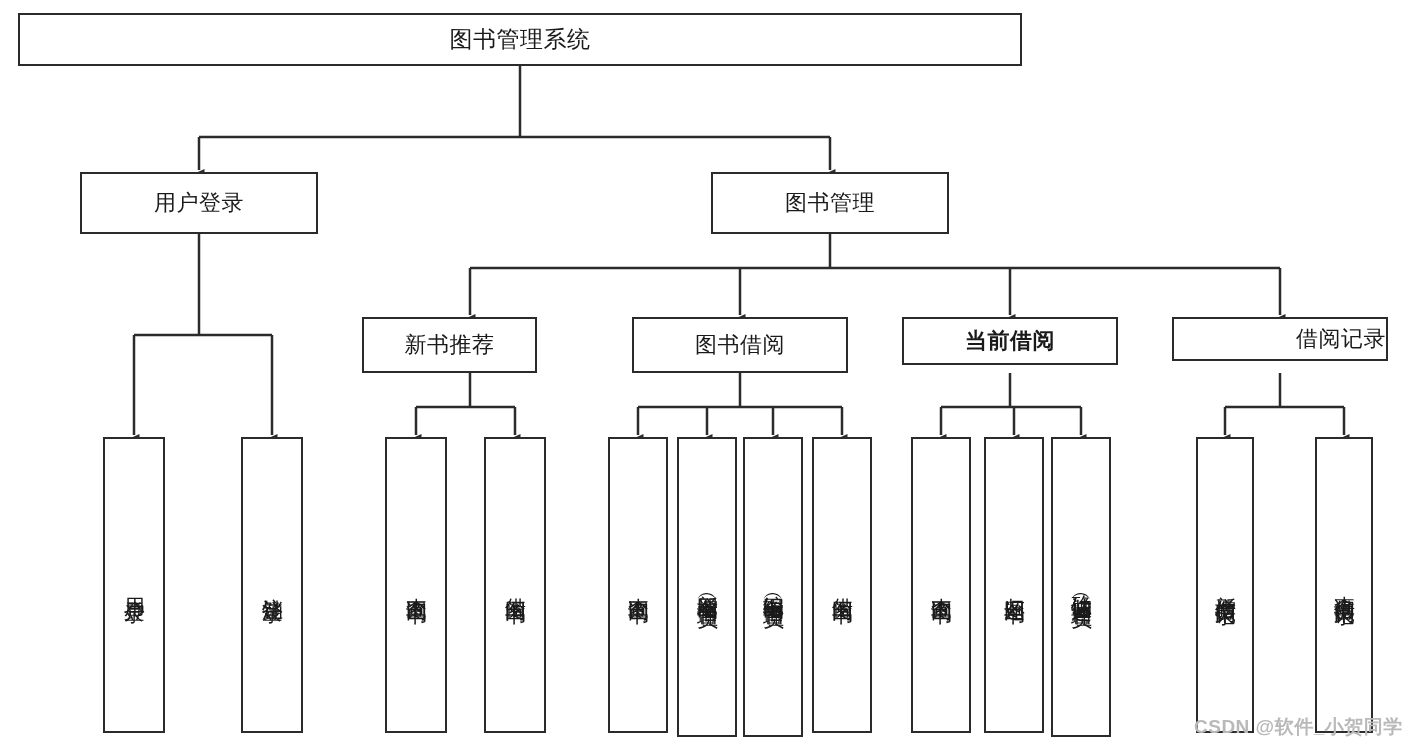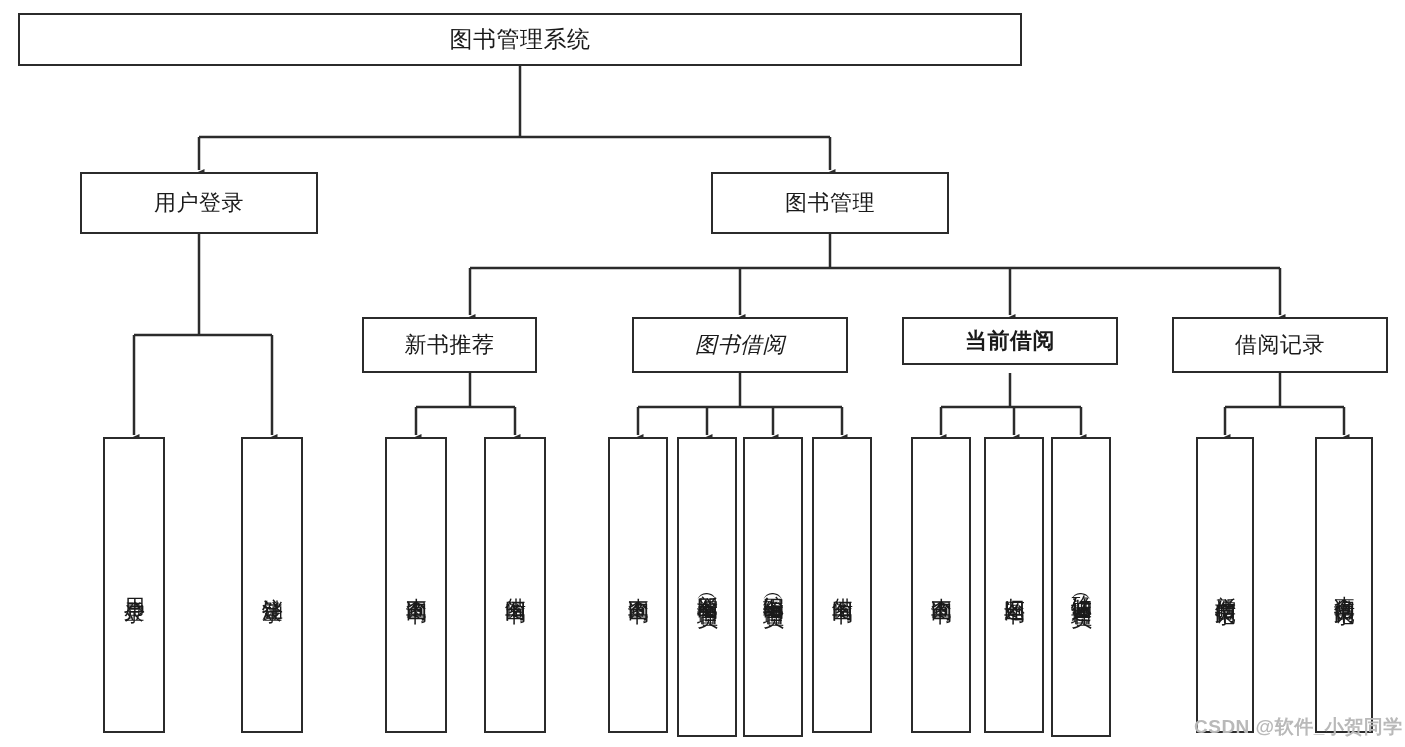--- a/index.html
+++ b/index.html
@@ -127,27 +127,27 @@
       </div>
       <div class="node h" style="left: 80px; top: 172px; width: 238px; height: 62px;">
         <span class="node-label">用户登录</span>
       </div>
       <div class="node h" style="left: 711px; top: 172px; width: 238px; height: 62px;">
         <span class="node-label">图书管理</span>
       </div>
       <div class="node h" style="left: 362px; top: 317px; width: 175px; height: 56px;">
         <span class="node-label">新书推荐</span>
       </div>
-      <div class="node h" style="left: 632px; top: 317px; width: 216px; height: 56px; font-style: italic;">
+      <div class="node h" style="left: 632px; top: 317px; width: 216px; height: 56px;">
         <span class="node-label">图书借阅</span>
       </div>
       <div class="node h" style="left: 902px; top: 317px; width: 216px; height: 48px; font-weight: bold;">
         <span class="node-label">当前借阅</span>
       </div>
-      <div class="node h" style="left: 1172px; top: 317px; width: 216px; height: 56px;">
+      <div class="node h" style="left: 1172px; top: 317px; width: 216px; height: 44px; justify-content: flex-end;">
         <span class="node-label">借阅记录</span>
       </div>
       <div class="node v" style="left: 103px; top: 437px; width: 62px; height: 296px;">
         <span class="node-label">用户登录</span>
       </div>
       <div class="node v" style="left: 241px; top: 437px; width: 62px; height: 296px;">
         <span class="node-label">注销登录</span>
       </div>
       <div class="node v" style="left: 385px; top: 437px; width: 62px; height: 296px;">
         <span class="node-label">查询图书</span>

